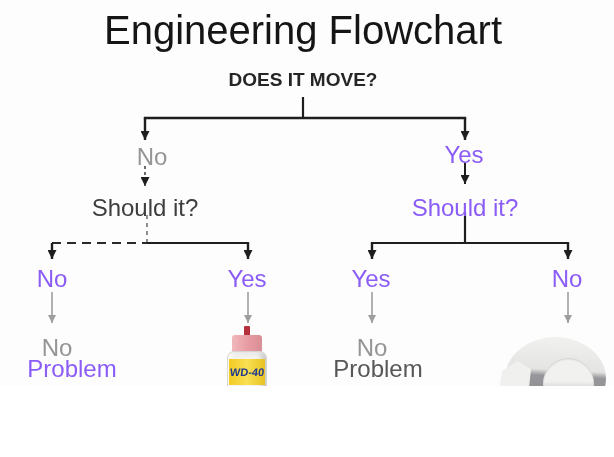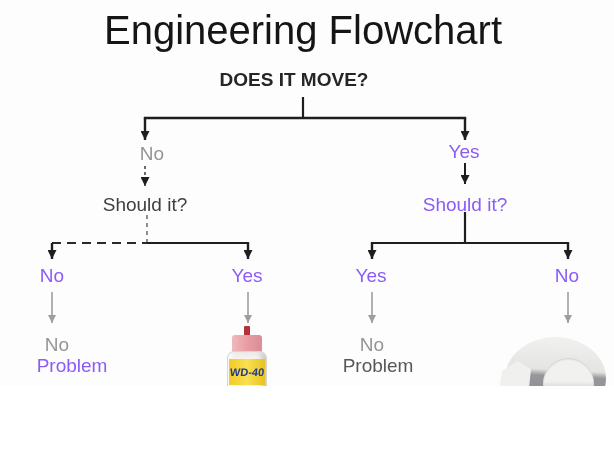--- a/index.html
+++ b/index.html
@@ -5,21 +5,21 @@
   html,body { margin:0; padding:0; background:#ffffff; }
   .stage {
     position:relative; width:614px; height:386px;
     background:#fdfdfd; overflow:hidden;
     font-family:"Liberation Sans", sans-serif;
     color:#1e1e1e;
   }
   .lbl { position:absolute; transform:translateX(-50%); white-space:nowrap; line-height:1.1; }
   .title { font-size:40px; letter-spacing:0px; color:#151515; }
   .root-q { font-size:19px; font-weight:bold; color:#262626; }
-  .node { font-size:19px; }
+  .node { font-size:24px; }
   .gray { color:#959595; }
   .soft  { color:#3e3e3e; }
   .dark  { color:#8b5cf6; }
   .mid   { color:#575757; }
   svg.connectors { position:absolute; left:0; top:0; pointer-events:none; }
 
   
   .wd40 { position:absolute; left:227px; top:326px; width:40px; height:118px; }
   .wd40 .nozzle { position:absolute; left:17px; top:0; width:6px; height:12px; background:#b5303a; border-radius:1px; }
   .wd40 .cap { position:absolute; left:5px; top:9px; width:30px; height:18px;
@@ -83,21 +83,21 @@
     <path d="M372,243 V259" stroke="#1e1e1e" stroke-width="2.4" fill="none" marker-end="url(#ab)"></path>
     <path d="M568,243 V259" stroke="#1e1e1e" stroke-width="2.4" fill="none" marker-end="url(#ab)"></path>
 
     <path d="M52,292 V323" stroke="#9e9e9e" stroke-width="1.6" fill="none" marker-end="url(#ag)"></path>
     <path d="M248,292 V323" stroke="#9e9e9e" stroke-width="1.6" fill="none" marker-end="url(#ag)"></path>
     <path d="M372,292 V323" stroke="#9e9e9e" stroke-width="1.6" fill="none" marker-end="url(#ag)"></path>
     <path d="M568,292 V323" stroke="#9e9e9e" stroke-width="1.6" fill="none" marker-end="url(#ag)"></path>
   </svg>
 
   <div class="lbl title" style="left:303px; top:8px;">Engineering Flowchart</div>
-  <div class="lbl root-q" style="left:294px; top:70px;">DOES IT MOVE?</div>
+  <div class="lbl root-q" style="left:303px; top:70px;">DOES IT MOVE?</div>
 
   <div class="lbl node gray" style="left:152px; top:144px;">No</div>
   <div class="lbl node dark" style="left:464px; top:142px;">Yes</div>
 
   <div class="lbl node soft" style="left:145px; top:195px;">Should it?</div>
   <div class="lbl node dark" style="left:465px; top:195px;">Should it?</div>
 
   <div class="lbl node dark" style="left:52px;  top:266px;">No</div>
   <div class="lbl node dark" style="left:247px; top:266px;">Yes</div>
   <div class="lbl node dark" style="left:371px; top:266px;">Yes</div>

